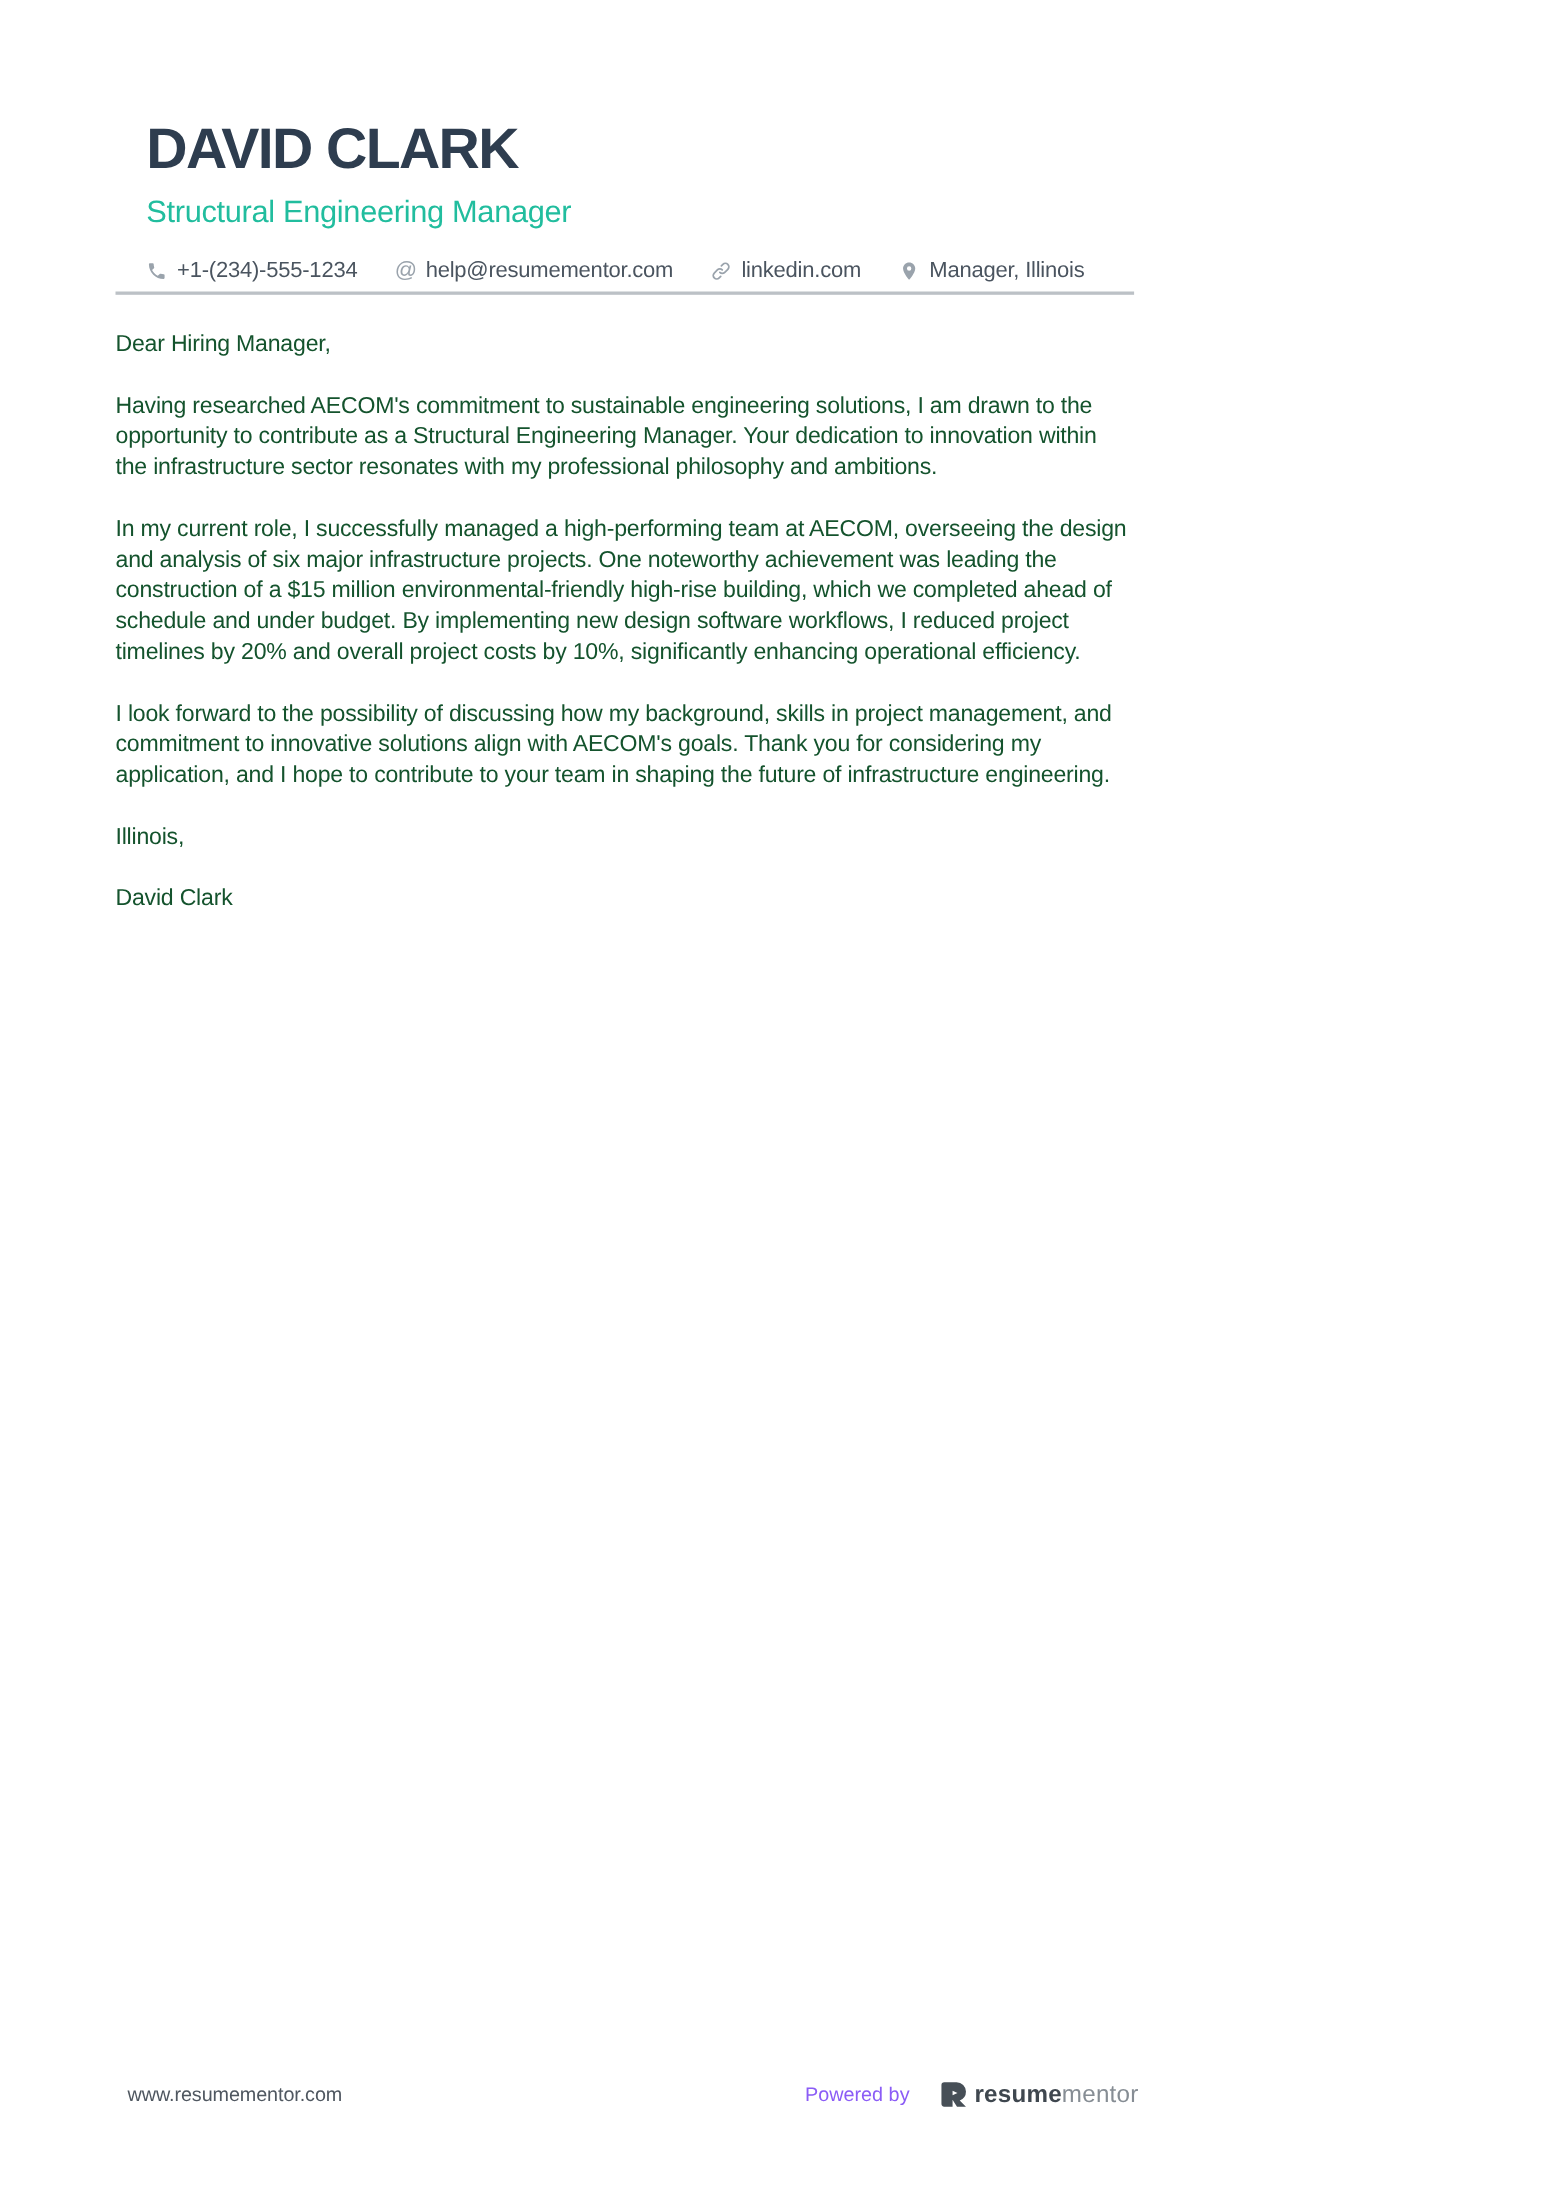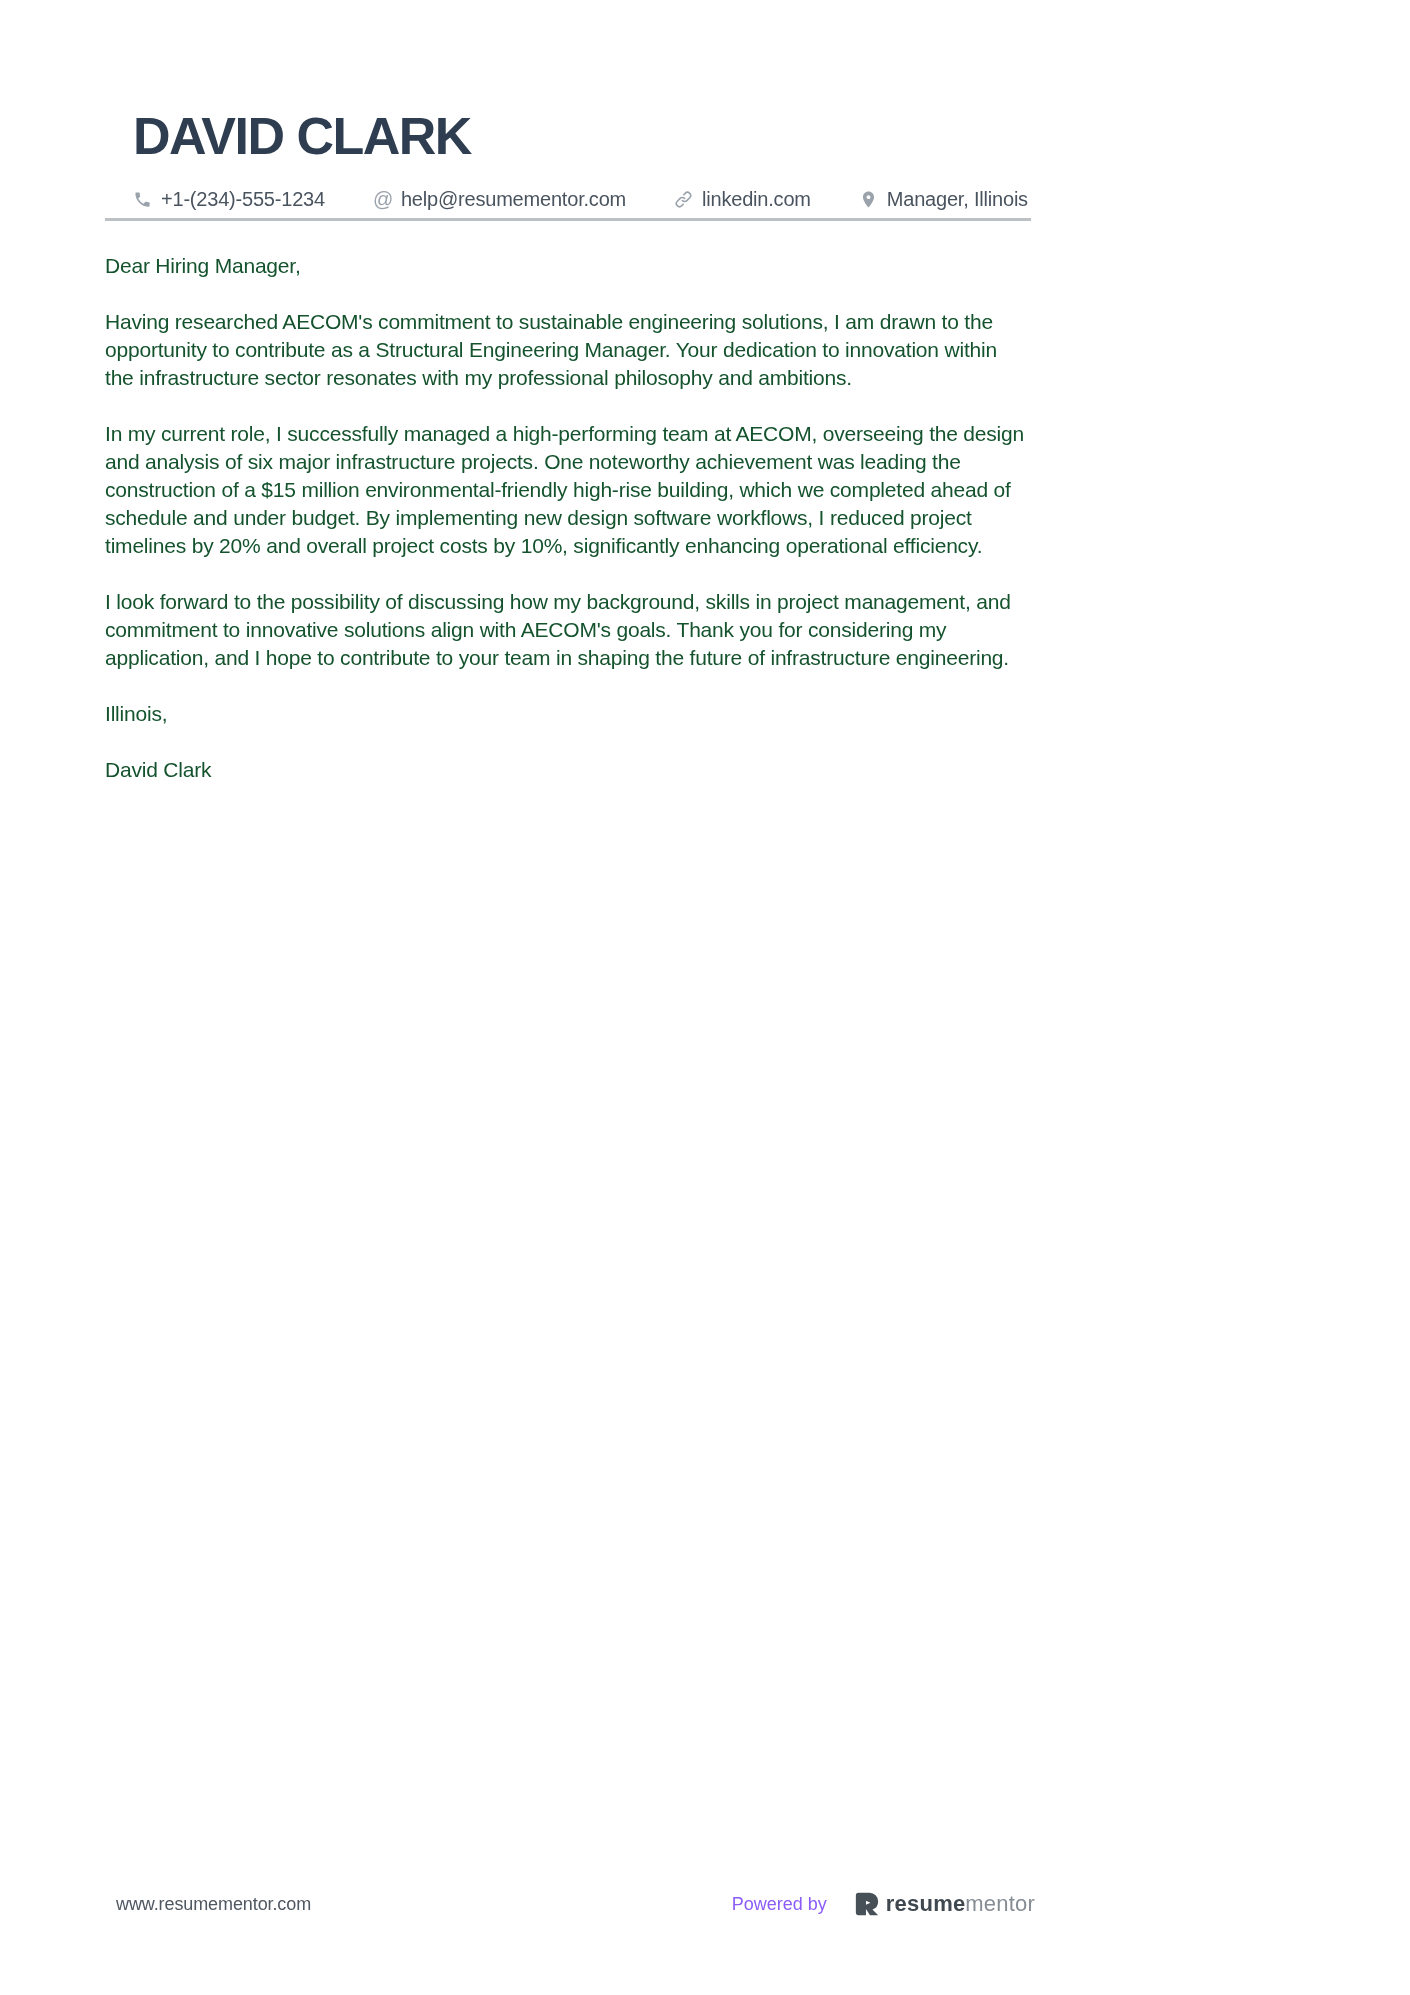--- a/index.html
+++ b/index.html
@@ -27,21 +27,21 @@
     font-size: 28px;
     font-weight: normal;
     letter-spacing: -0.3px;
     color: #21bd9e;
     line-height: 1.1;
   }
   .contact-row {
     margin-top: 26px;
     display: flex;
     align-items: center;
-    gap: 48px;
+    gap: 34px;
     font-size: 20px;
     color: #4a545f;
     letter-spacing: -0.2px;
   }
   .contact-item { display: inline-flex; align-items: center; gap: 9px; }
   .contact-icon { width: 19px; height: 19px; flex: 0 0 auto; }
   .contact-icon svg { width: 19px; height: 19px; display: block; }
   .at-glyph {
     font-size: 20px;
     color: #9aa3ac;
@@ -88,20 +88,21 @@
   .brand-bold { font-weight: bold; color: #3f474f; }
   .brand-light { font-weight: normal; color: #868d94; }
 </style>
 </head>
 <body>
 
 <div class="page">
 
   <header class="header">
     <h1 class="candidate-name">DAVID CLARK</h1>
+    <h2 class="job-title">Structural Engineering Manager</h2>
 
     <div class="contact-row">
       <span class="contact-item">
         <span class="contact-icon">
           <svg viewBox="0 0 24 24" fill="#9aa3ac">
               <path d="M6.62 10.79c1.44 2.83 3.76 5.14 6.59 6.59l2.2-2.2c.27-.27.67-.36 1.02-.24 1.12.37 2.33.57 3.57.57.55 0 1 .45 1 1V20c0 .55-.45 1-1 1-9.39 0-17-7.61-17-17 0-.55.45-1 1-1h3.5c.55 0 1 .45 1 1 0 1.25.2 2.45.57 3.57.11.35.03.74-.25 1.02l-2.2 2.2z"></path>
             </svg>
         </span>
         <span>+1-(234)-555-1234</span>
       </span>

